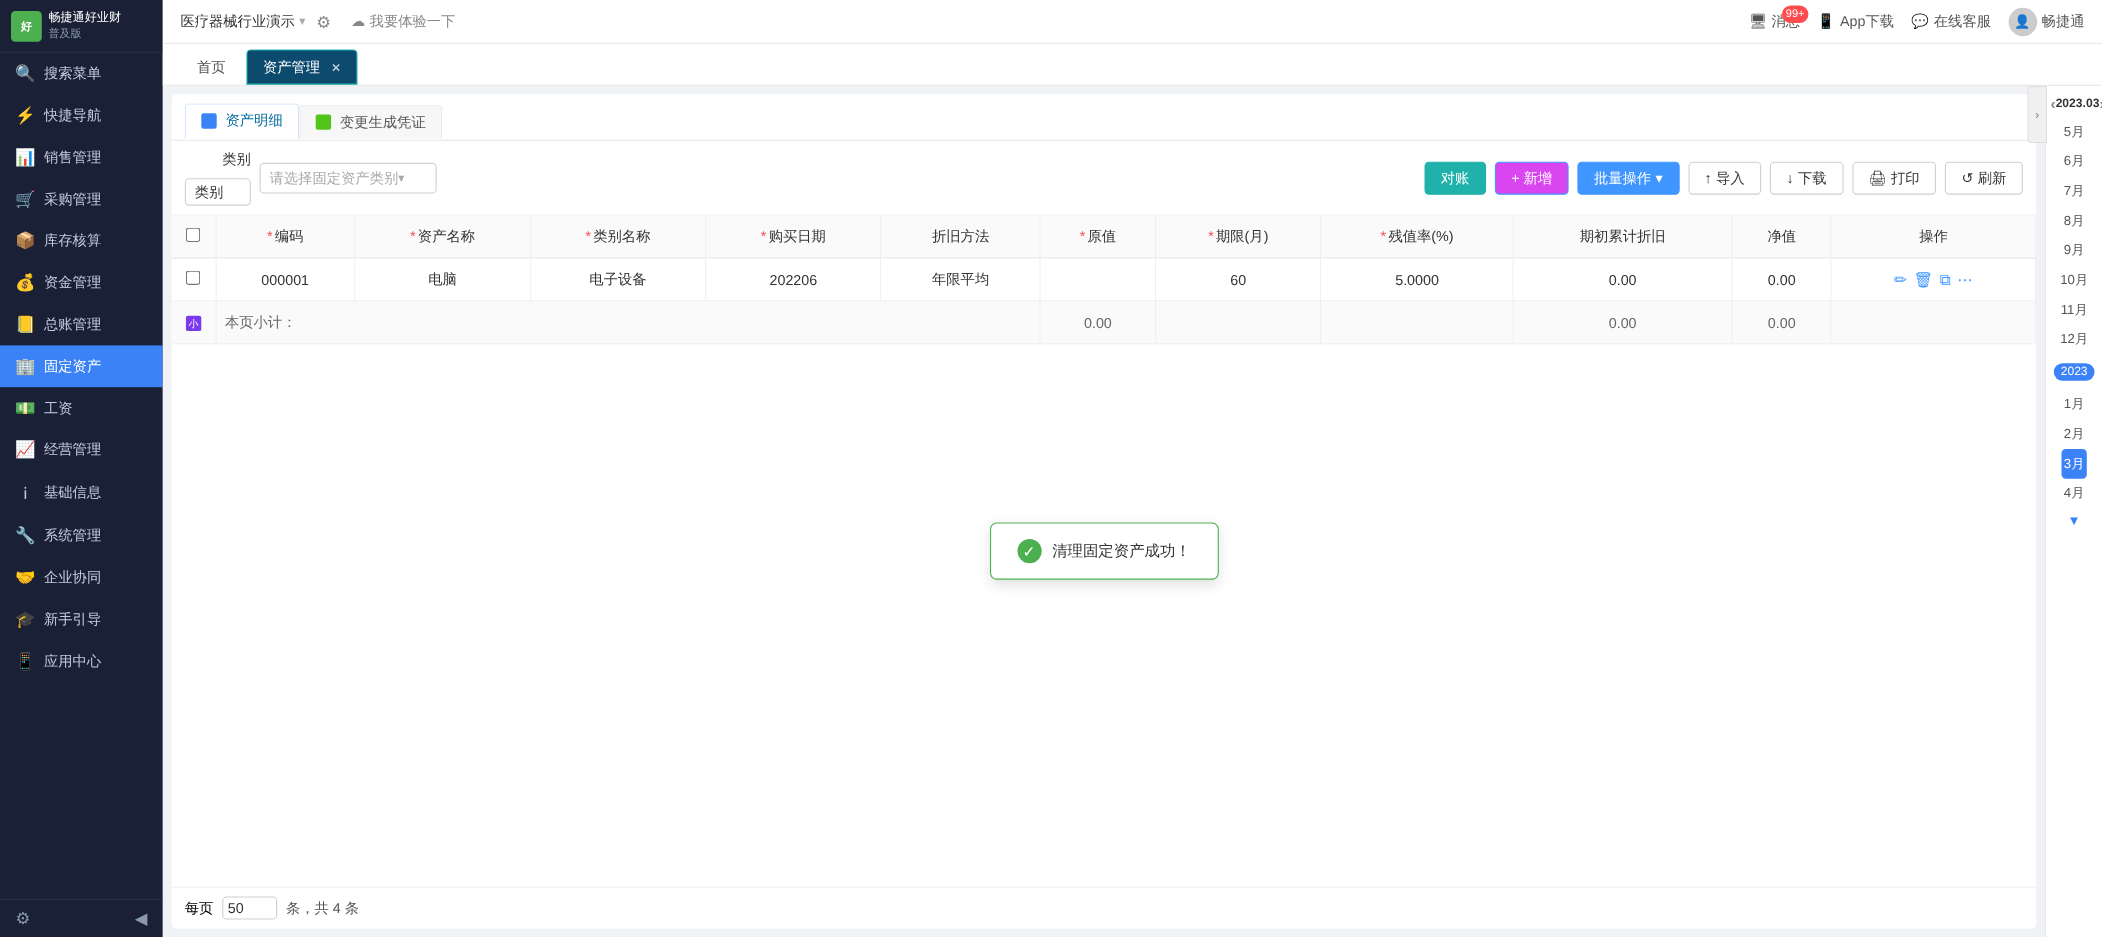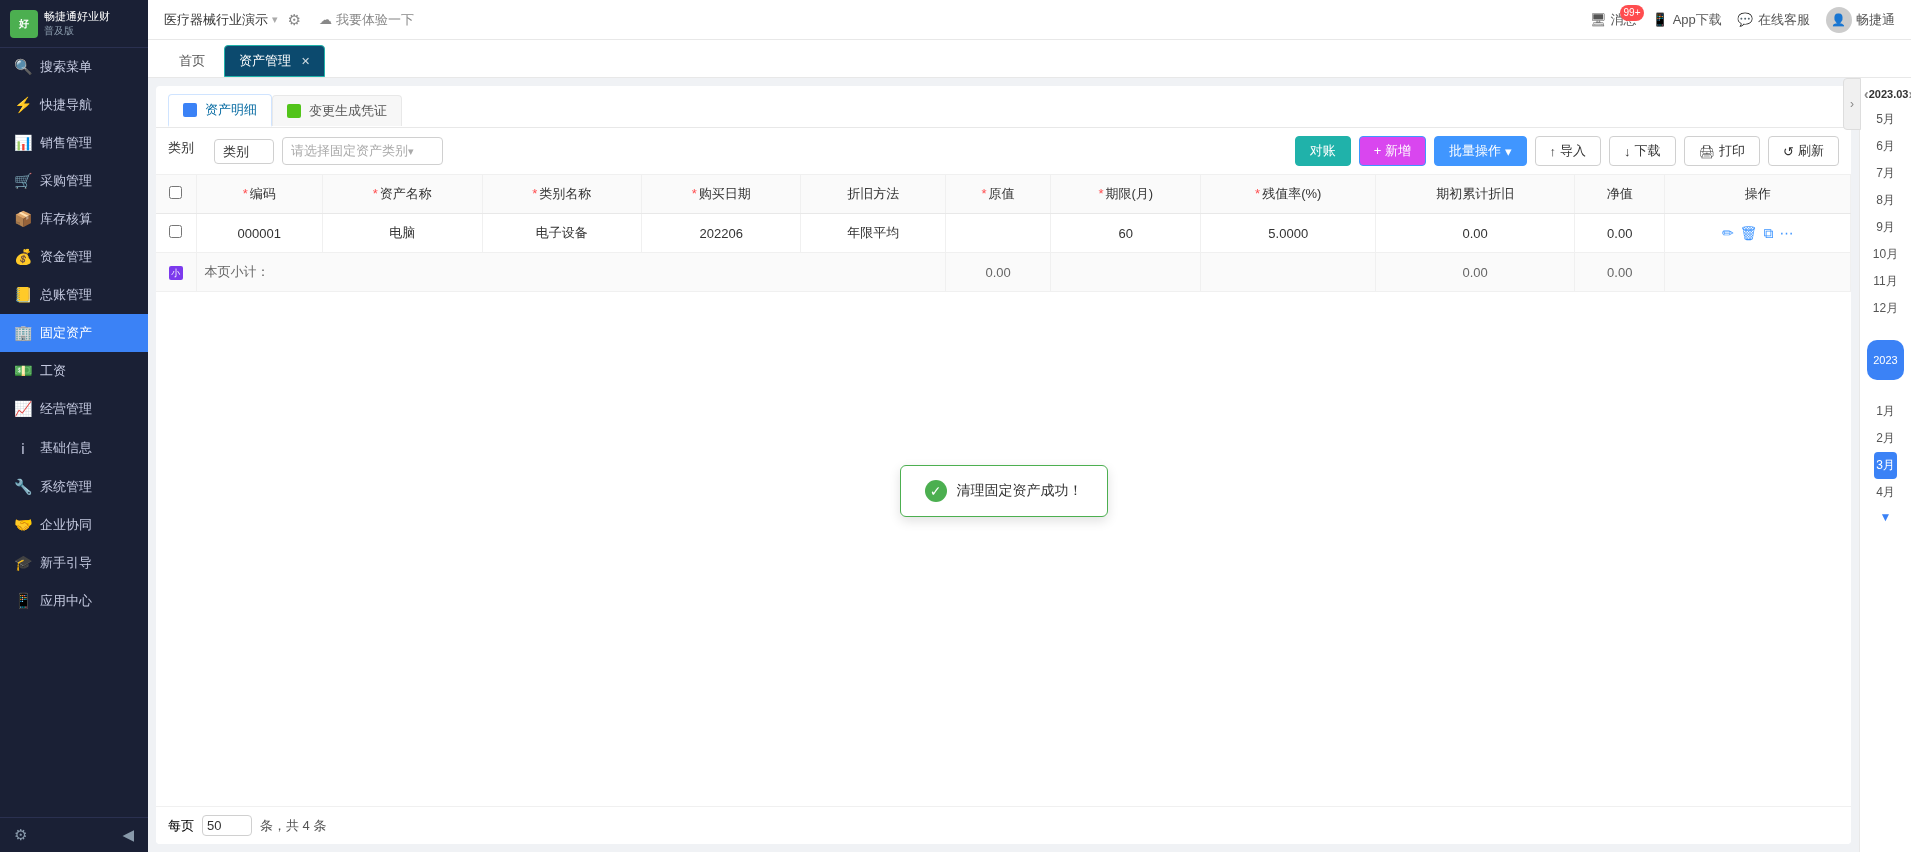--- a/index.html
+++ b/index.html
@@ -217,21 +217,21 @@
       background: #fff;
       cursor: pointer;
       font-size: 13px;
       color: #333;
       display: flex; align-items: center; gap: 4px;
     }
     .btn-primary { background: #d946ef; color: #fff; border-color: #4096ff; }
     .btn-teal { background: #20b2aa; color: #fff; border-color: #20b2aa; }
     .btn-batch { background: #4096ff; color: #fff; border-color: #4096ff; }
     .select-wrap {
-      display: flex; align-items: flex-start; gap: 20px;
+      display: flex; align-items: flex-end; gap: 8px; flex-direction: column;
     }
     .select-label { font-size: 13px; color: #333; }
     .select-box {
       border: 1px solid #d0d0d0;
       border-radius: 4px;
       padding: 4px 24px 4px 8px;
       font-size: 13px;
       color: #333;
       background: #fff;
       appearance: none;
@@ -366,23 +366,23 @@
     }
     .cal-month.active-month {
       background: #3b82f6;
       color: #fff;
       border-radius: 4px;
     }
     .cal-year-badge {
       background: #3b82f6;
       color: #fff;
       border-radius: 10px;
-      padding: 14px 6px;
+      padding: 2px 6px;
       font-size: 11px;
-      margin: 18px auto;
+      margin: 8px auto;
     }
     .cal-arrow { cursor: pointer; color: #888; font-size: 14px; }
     .cal-down-icon { color: #3b82f6; cursor: pointer; margin-top: 4px; }
   </style>
 </head>
 <body>
 
 <div class="sidebar">
   <div class="sidebar-header">
     <div class="sidebar-logo-icon">好</div>

